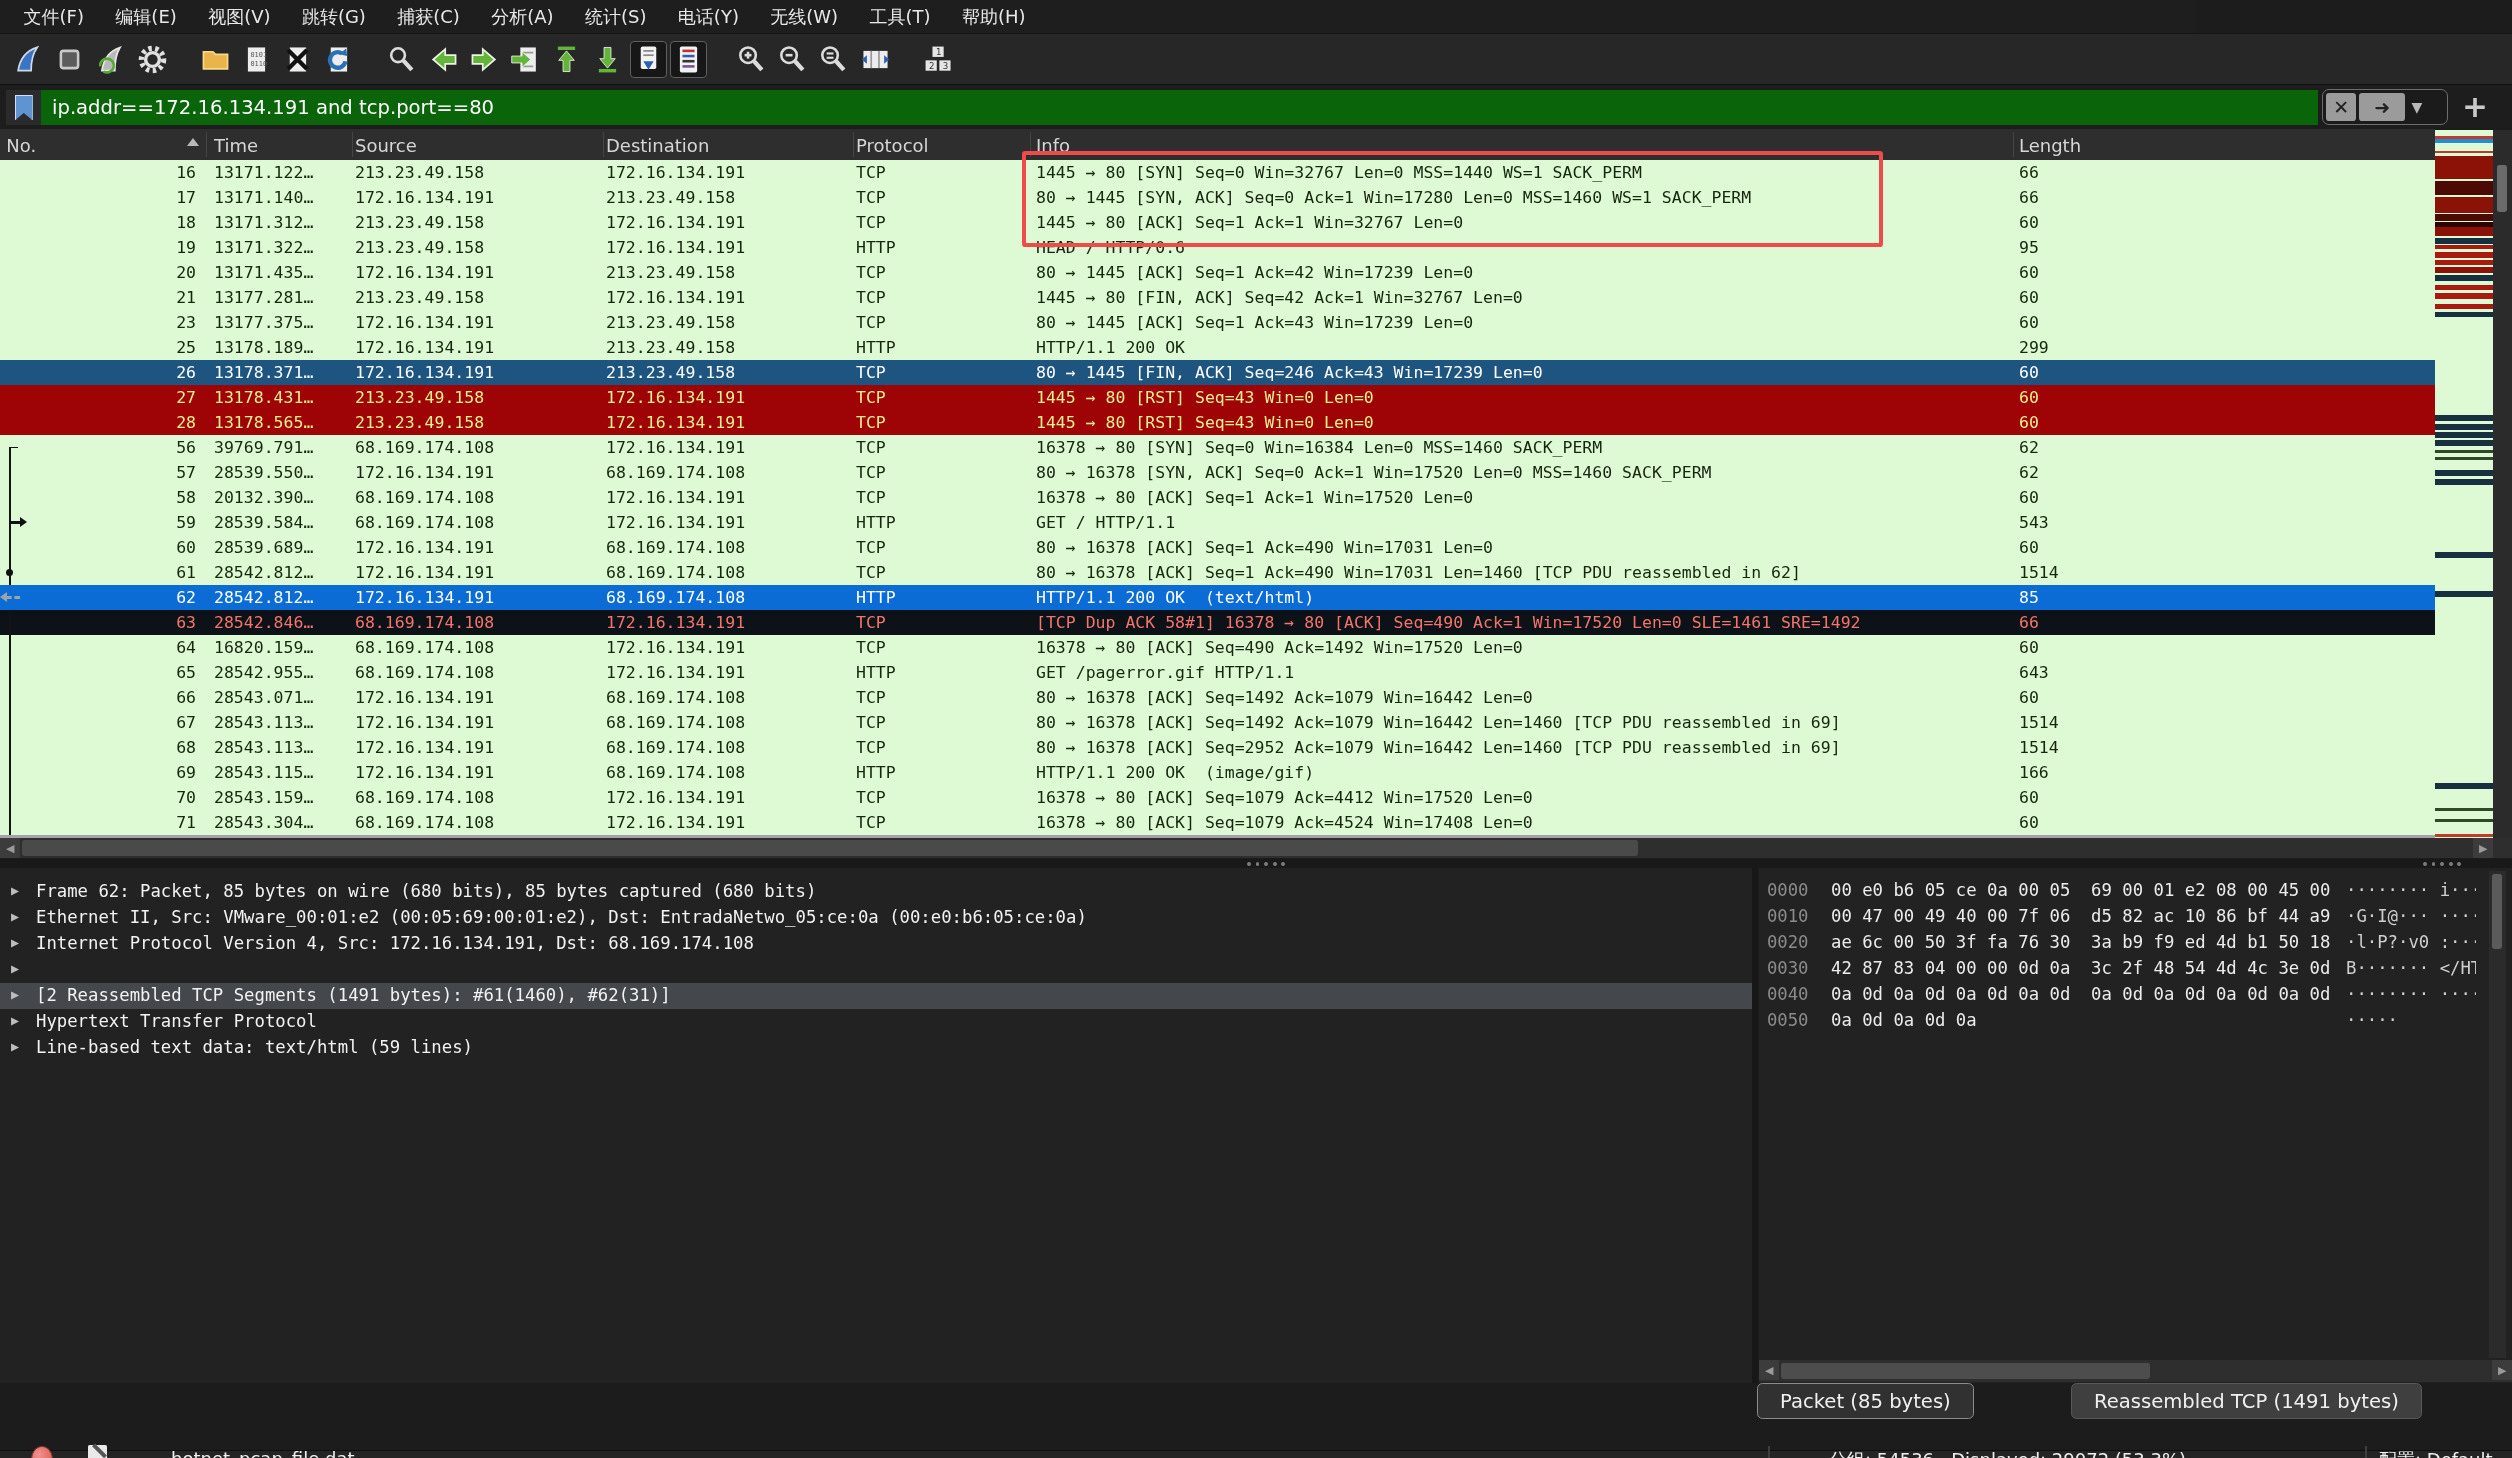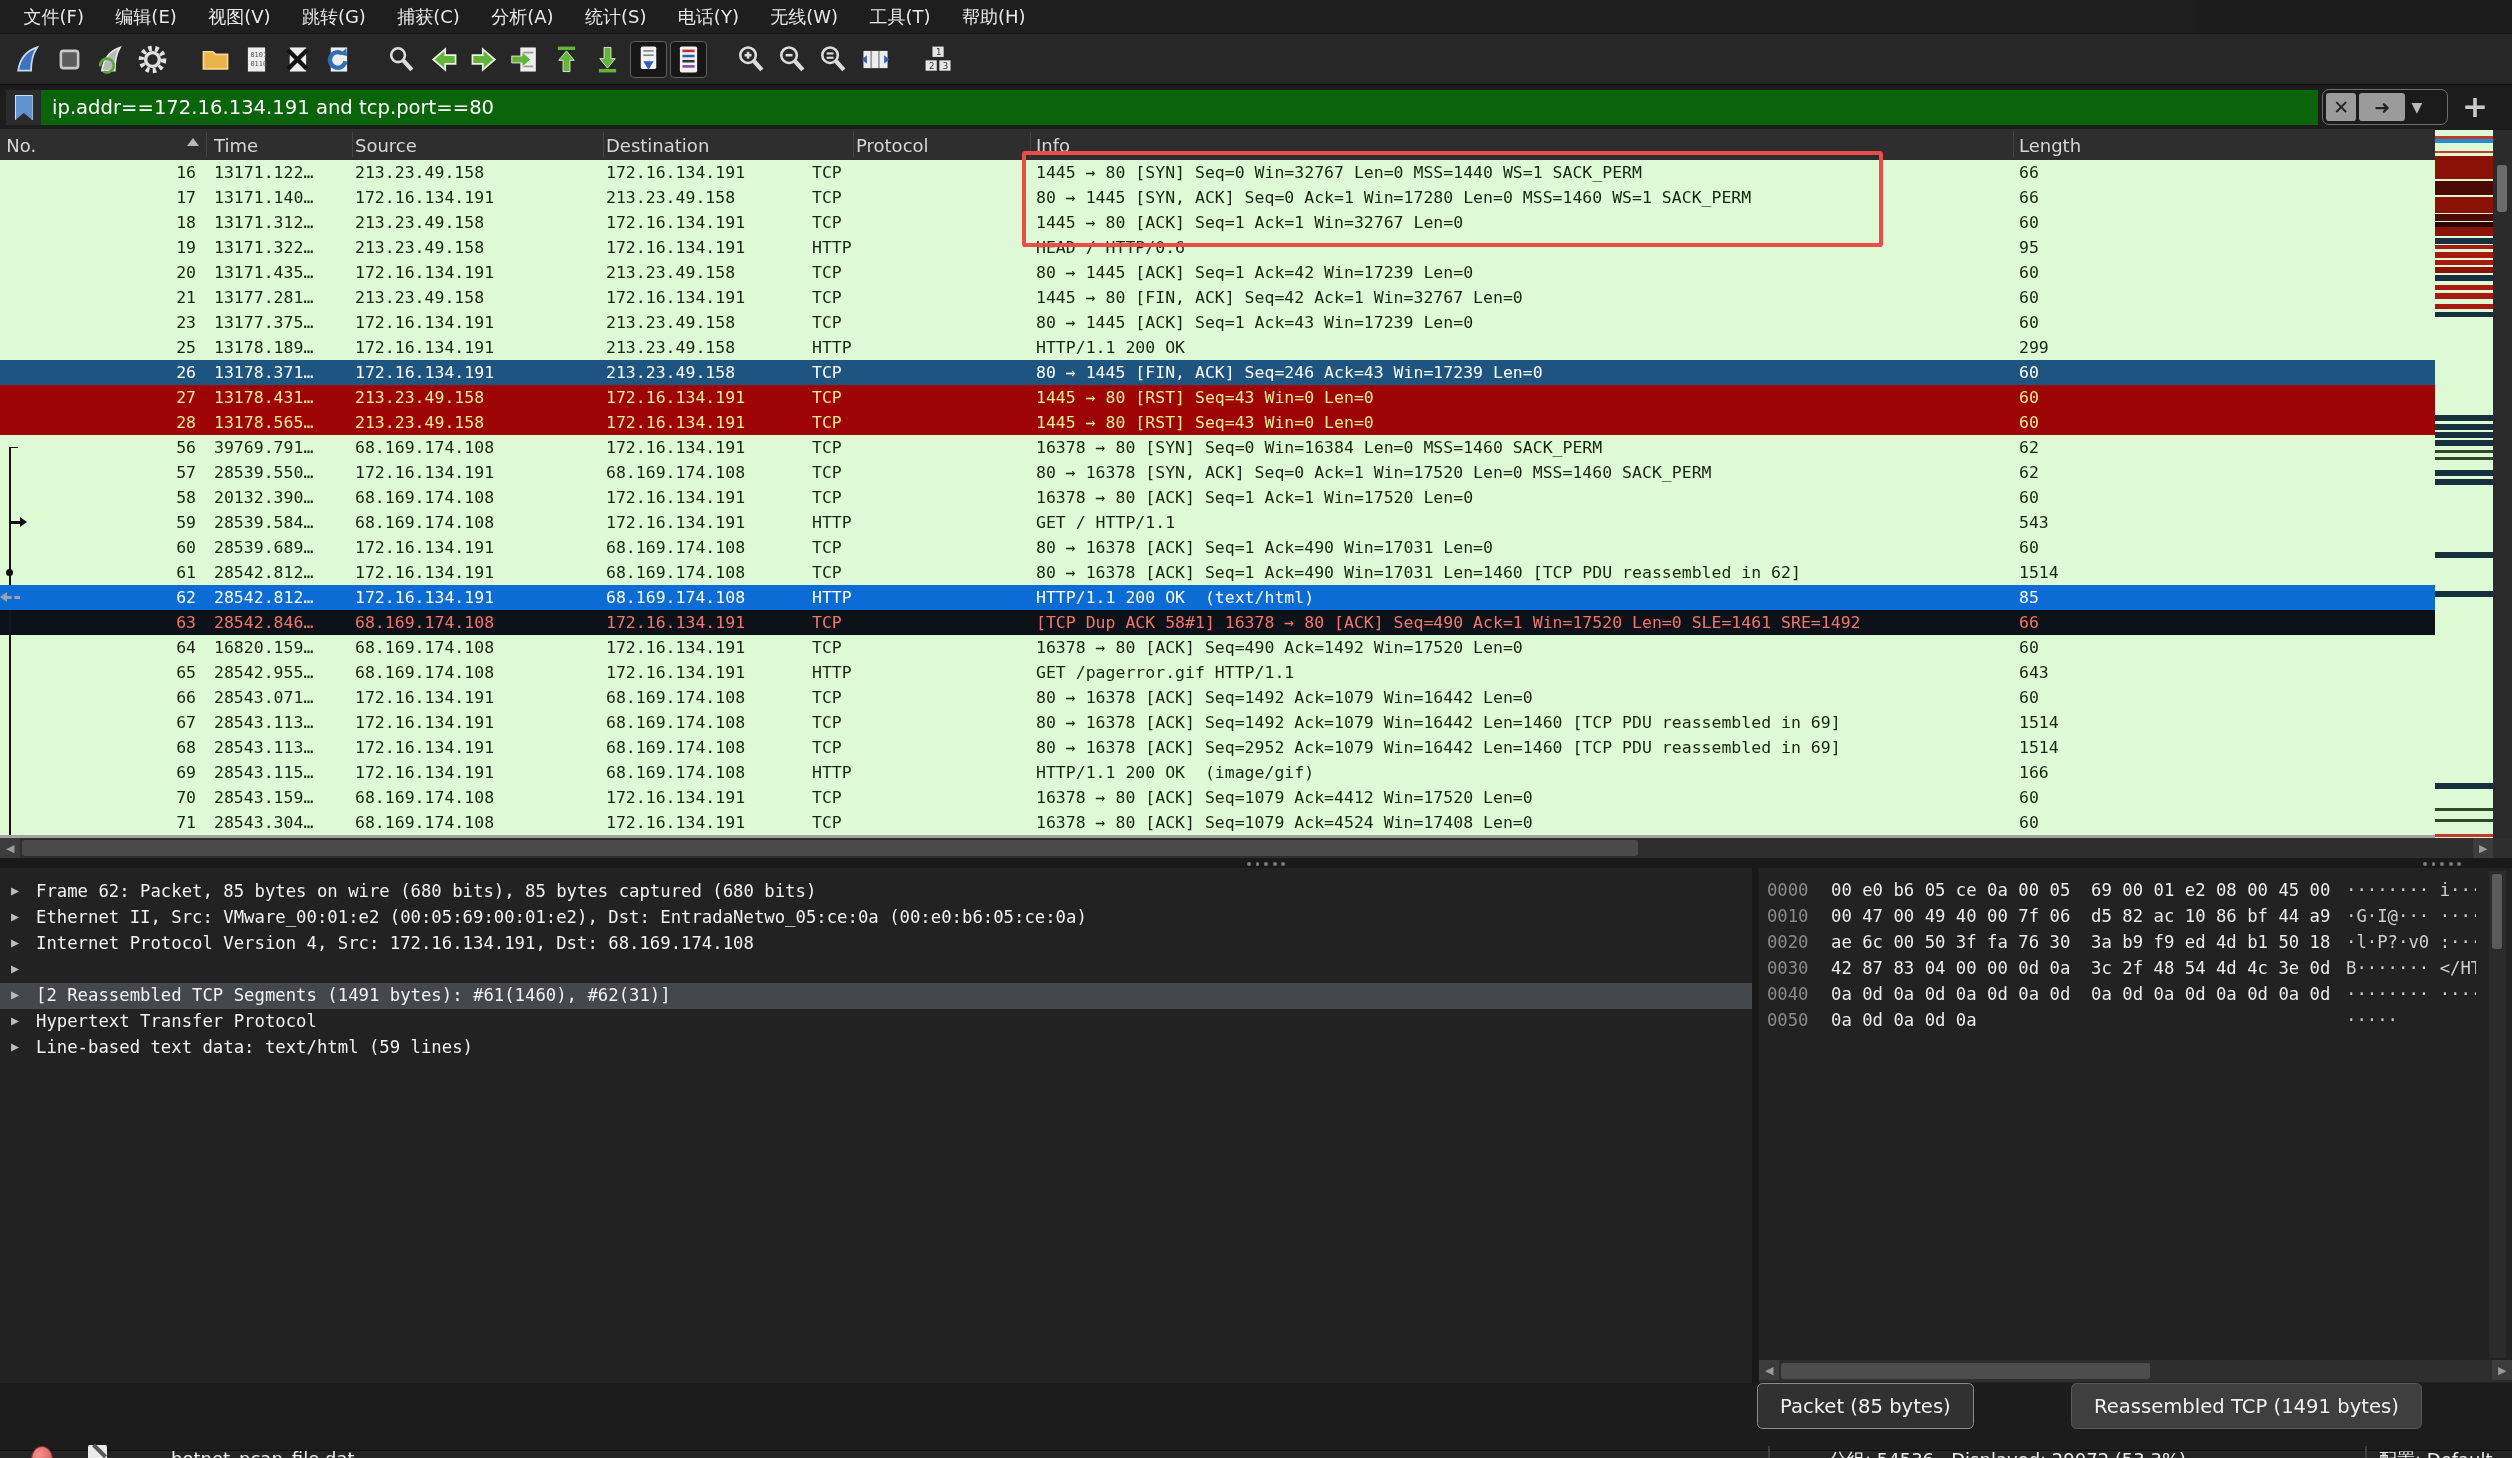--- a/index.html
+++ b/index.html
@@ -48,21 +48,21 @@
         font-family:"DejaVu Sans Mono",monospace;font-size:16.5px;}
   .prow.navy{background:#1d5580;color:#ffffff;}
   .prow.red{background:#9e0406;color:#f3ee8e;}
   .prow.selected{background:#0c6cd6;color:#ffffff;}
   .prow.badtcp{background:#0c1218;color:#f4756b;}
   .prow span{position:absolute;top:3.1px;white-space:pre;}
   .c-no{left:0;width:196px;text-align:right;}
   .c-time{left:214px;}
   .c-src{left:355px;}
   .c-dst{left:606px;}
-  .c-proto{left:812px;}
+  .c-proto{left:856px;}
   .c-info{left:1036px;width:977px;overflow:hidden;}
   .c-len{left:2019px;}
   
   .rl{position:absolute;left:9.4px;top:0;bottom:0;width:1.6px;background:#141414;}
   .rl.half{top:11.8px;}
   .rh{position:absolute;left:9.4px;top:11.8px;width:8.6px;height:1.6px;background:#141414;}
   .rd{position:absolute;left:5.5px;top:8.6px;width:7.9px;height:7.9px;border-radius:50%;background:#101010;}
   .ra-stem{position:absolute;left:10.2px;top:11px;width:10.2px;height:3.1px;background:#101010;}
   .ra-head{position:absolute;left:20.4px;top:7px;width:0;height:0;border-top:5.5px solid transparent;
            border-bottom:5.5px solid transparent;border-left:7.9px solid #101010;}
@@ -96,21 +96,21 @@
   .hrow{position:relative;height:26px;font-family:"DejaVu Sans Mono",monospace;font-size:17.3px;white-space:pre;}
   .h-off{position:absolute;left:7.9px;top:2.4px;color:#8b8b8b;}
   .h-bytes{position:absolute;left:72px;top:2.4px;color:#ececec;}
   .h-ascii{position:absolute;left:587px;top:2.4px;color:#cfcfcf;width:130px;overflow:hidden;}
   .hex-vscroll{position:absolute;left:730px;top:3.1px;width:17.3px;height:487px;background:#2b2b2b;}
   .hex-vthumb{position:absolute;left:3.1px;top:3.1px;width:10.2px;height:75px;background:#5b5b5b;border-radius:2.4px;}
   .hex-hscroll{position:absolute;left:1759px;top:1360px;width:754px;height:22px;background:#2e2e2e;}
   .hex-hthumb{position:absolute;left:22px;top:3.1px;width:369px;height:15.7px;background:#4d4d4d;border-radius:2.4px;}
   
   .tabsrow{position:absolute;left:0;top:1383px;width:2512px;height:39px;background:#1c1c1c;}
-  .btab{position:absolute;top:0;height:46px;border-radius:5.5px;display:flex;align-items:center;
+  .btab{position:absolute;top:0;height:36px;border-radius:5.5px;display:flex;align-items:center;
         justify-content:center;color:#f0f0f0;font-size:19.6px;background:#3f3f3f;border:1.6px solid #585858;
         box-sizing:border-box;padding:12px 22px;}
   .btab.active{background:#313131;border-color:#8c8c8c;}
   
   .statusbar{position:absolute;left:0;top:1438px;width:2512px;height:20.4px;background:#242424;
              border-top:0.8px solid #0f0f0f;color:#efefef;font-size:18px;margin-top:12px;}
   .expert-dot{position:absolute;left:31px;top:-4.7px;width:20.4px;height:25px;border-radius:50%;
               background:radial-gradient(circle at 35% 30%,#f2938c,#d95f58 70%);border:1.6px solid #7e3733;}
   .note-icon{position:absolute;left:88px;top:-6.3px;width:19px;height:25px;background:#e9e9e9;border-radius:1.6px;}
   .note-icon:after{content:"";position:absolute;left:3.1px;top:4.7px;width:17.3px;height:3.9px;background:#555;

